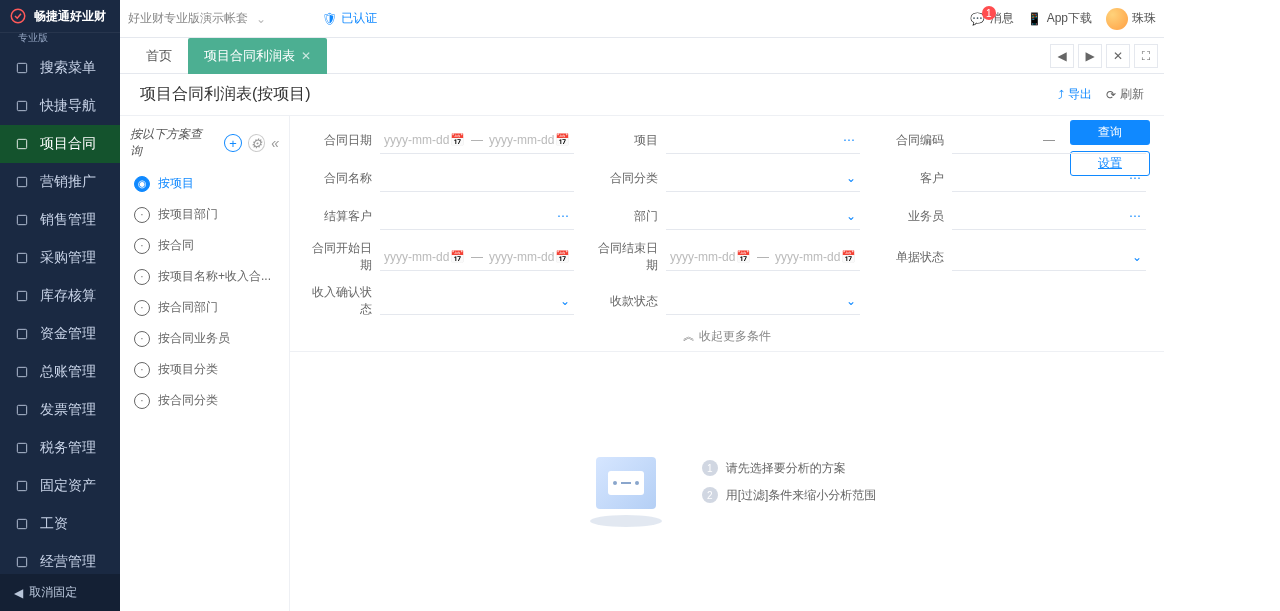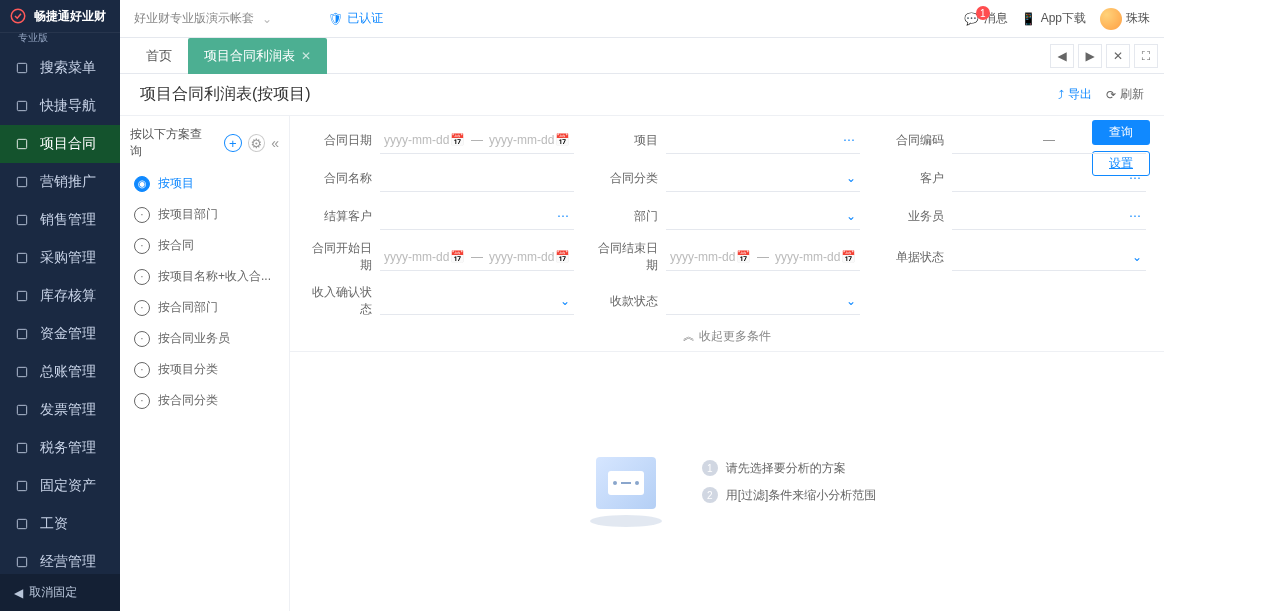--- a/index.html
+++ b/index.html
@@ -16,21 +16,21 @@
 .nav { flex: 1; overflow-y: auto; }
 .nav-item { display: flex; align-items: center; gap: 10px; padding: 10px 14px; cursor: pointer; color: #c8d3e7; }
 .nav-item.active { background: #14532d; color: #fff; }
 .nav-icon { width: 16px; height: 16px; display: inline-flex; align-items: center; justify-content: center; }
 .nav-icon svg { width: 14px; height: 14px; stroke: currentColor; fill: none; stroke-width: 1.5; }
 .nav-label { font-size: 14px; }
 .sidebar-footer { padding: 10px 14px; display: flex; align-items: center; gap: 6px; color: #b8c5d9; cursor: pointer; background: rgba(0,0,0,0.2); }
 
 
 .main { flex: 1; display: flex; flex-direction: column; min-width: 0; }
-.topbar { display: flex; align-items: center; padding: 0 14px; height: 38px; border-bottom: 1px solid #e5e8ee; gap: 14px; }
+.topbar { display: flex; align-items: center; padding: 0 8px; height: 38px; border-bottom: 1px solid #e5e8ee; gap: 14px; }
 .titlebox { color: #888; font-size: 12px; display: flex; align-items: center; gap: 8px; min-width: 180px; }
 .chev { color: #bbb; }
 .verified { color: #1089ff; display: flex; align-items: center; gap: 4px; }
 .topbar-spacer { flex: 1; }
 .top-icon { display: flex; align-items: center; gap: 4px; color: #555; cursor: pointer; position: relative; font-size: 12px; }
 .badge { position: absolute; top: -4px; right: 18px; background: #ff4d4f; color: #fff; border-radius: 50%; width: 14px; height: 14px; font-size: 10px; display: flex; align-items: center; justify-content: center; }
 .avatar { width: 22px; height: 22px; border-radius: 50%; background: radial-gradient(circle at 30% 30%, #ffd27a, #ff9f43); }
 
 
 .tabsrow { display: flex; align-items: center; height: 36px; border-bottom: 1px solid #e5e8ee; padding-left: 10px; }
@@ -45,21 +45,21 @@
 .page-title { font-size: 16px; color: #333; }
 .ph-actions { margin-left: auto; display: flex; gap: 14px; }
 .ph-act { color: #1089ff; cursor: pointer; display: flex; align-items: center; gap: 4px; font-size: 12px; }
 .ph-act.grey { color: #666; }
 
 
 .body { flex: 1; display: flex; min-height: 0; }
 
 
 .scheme-panel { width: 170px; border-right: 1px solid #eef0f4; padding: 10px 10px; flex-shrink: 0; }
-.scheme-header { display: flex; align-items: center; gap: 6px; margin-bottom: 8px; font-size: 12px; color: #555; }
+.scheme-header { display: flex; align-items: center; gap: 6px; margin-bottom: 8px; font-size: 12px; color: #555; font-style: italic; }
 .scheme-header .circ { width: 18px; height: 18px; border: 1px solid #1089ff; color:#1089ff; border-radius: 50%; display: flex; align-items: center; justify-content: center; font-size: 13px; cursor: pointer; }
 .scheme-header .circ.grey { border-color: #ccc; color:#999; }
 .scheme-header .collapse { color: #999; cursor: pointer; font-size: 14px; }
 .scheme-item { display: flex; align-items: center; gap: 8px; padding: 7px 4px; cursor: pointer; color: #666; font-size: 12px; }
 .scheme-item.active { color: #1089ff; }
 .scheme-item .si-icon { width: 16px; height: 16px; display: flex; align-items: center; justify-content: center; border: 1px solid currentColor; border-radius: 50%; font-size: 10px; }
 .scheme-item.active .si-icon { background: #1089ff; color: #fff; border-color: #1089ff; }
 
 
 .formarea { flex: 1; display: flex; flex-direction: column; min-width: 0; }
@@ -70,21 +70,21 @@
 .finput.daterange { gap: 6px; }
 .dateseg { flex: 1; display: flex; align-items: center; justify-content: space-between; color: #bbb; min-width: 0; }
 .dateseg span:first-child { overflow: hidden; text-overflow: ellipsis; white-space: nowrap; }
 .cal { color: #1089ff; font-size: 12px; flex-shrink: 0; }
 .dash { color: #aaa; flex-shrink: 0; }
 .dots { margin-left: auto; color: #1089ff; letter-spacing: 1px; cursor: pointer; flex-shrink: 0; }
 .drop { margin-left: auto; color: #1089ff; cursor: pointer; flex-shrink: 0; }
 .centered-dash { flex: 1; text-align: center; color: #888; }
 .actions-col { position: absolute; right: 14px; top: 4px; display:flex; flex-direction:column; gap:6px; }
 .btn-primary { background:#1089ff; color:#fff; padding:4px 12px; border-radius:3px; font-size:12px; cursor:pointer; text-align:center; }
-.btn-line { border:1px solid #1089ff; color:#1089ff; padding:3px 16px; border-radius:3px; font-size:12px; cursor:pointer; background:#fff; text-align:center;text-decoration:underline; }
+.btn-line { border:1px solid #1089ff; color:#1089ff; padding:3px 27px; border-radius:3px; font-size:12px; cursor:pointer; background:#fff; text-align:center;text-decoration:underline; }
 
 .collapse-bar { text-align: center; padding: 6px; color: #888; font-size: 12px; cursor: pointer; display:flex; align-items:center; justify-content:center; gap:4px; border-bottom: 1px solid #eef0f4; }
 
 
 .empty { flex: 1; display: flex; align-items: center; justify-content: center; gap: 24px; }
 .empty-illustration { width: 100px; height: 90px; position: relative; }
 .box3d { position: absolute; left: 18px; top: 20px; width: 60px; height: 52px; background: linear-gradient(135deg, #d6e6ff, #b4cff5); border-radius: 4px; }
 .box-face { position: absolute; left: 12px; top: 14px; width: 36px; height: 24px; background: #fff; border-radius: 3px; display:flex; align-items:center; justify-content:center; gap:4px; }
 .box-eye { width:4px; height:4px; background:#8aa6cc; border-radius:50%; }
 .box-mouth { width:10px; height:2px; background:#8aa6cc; }

